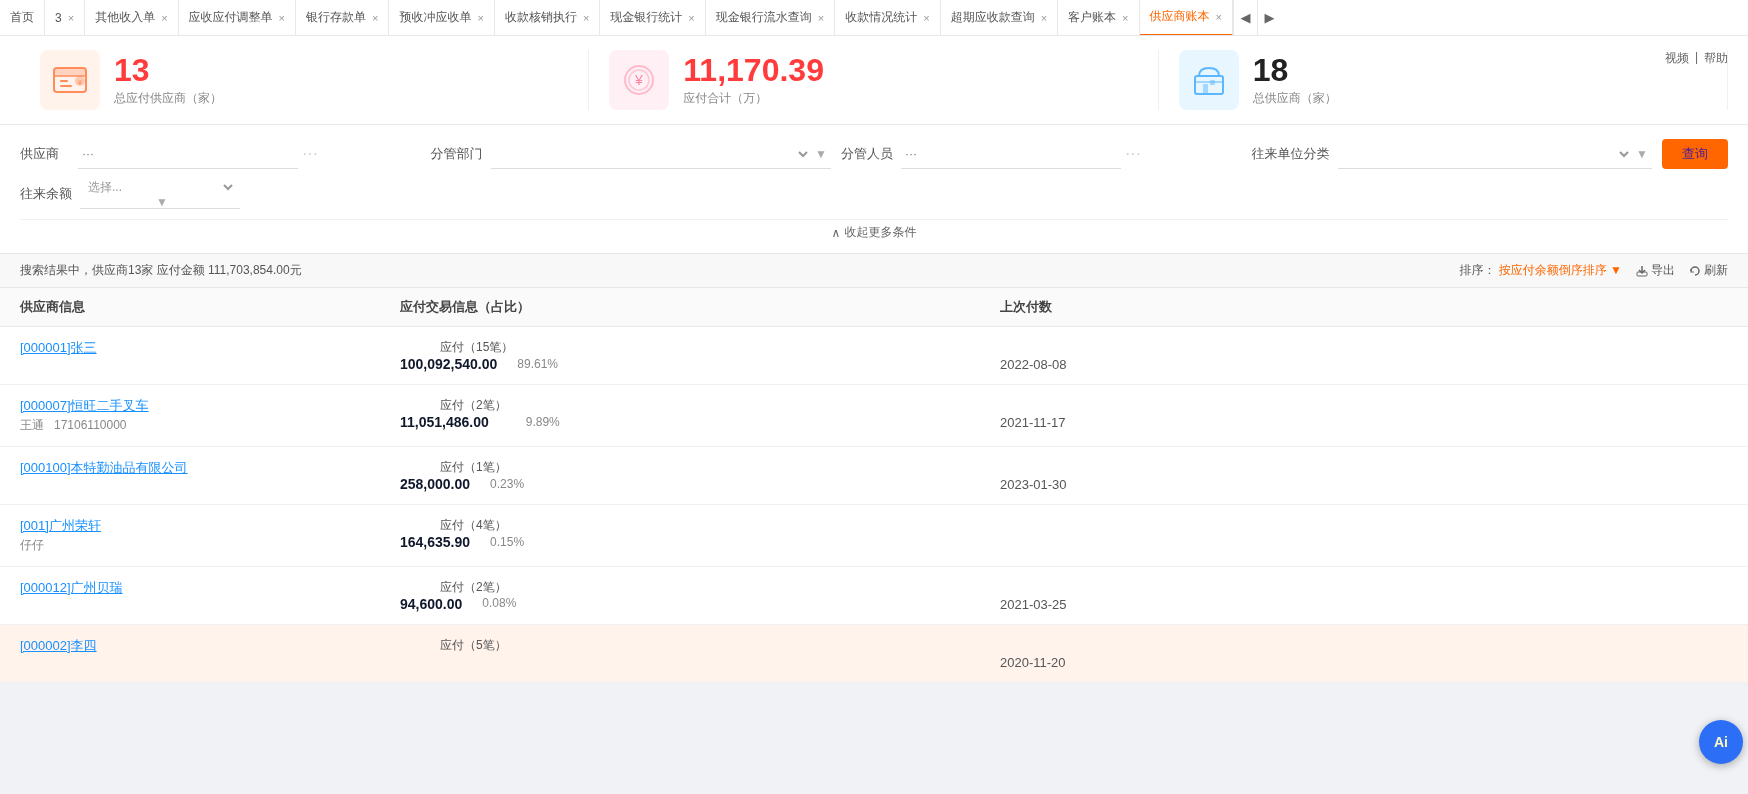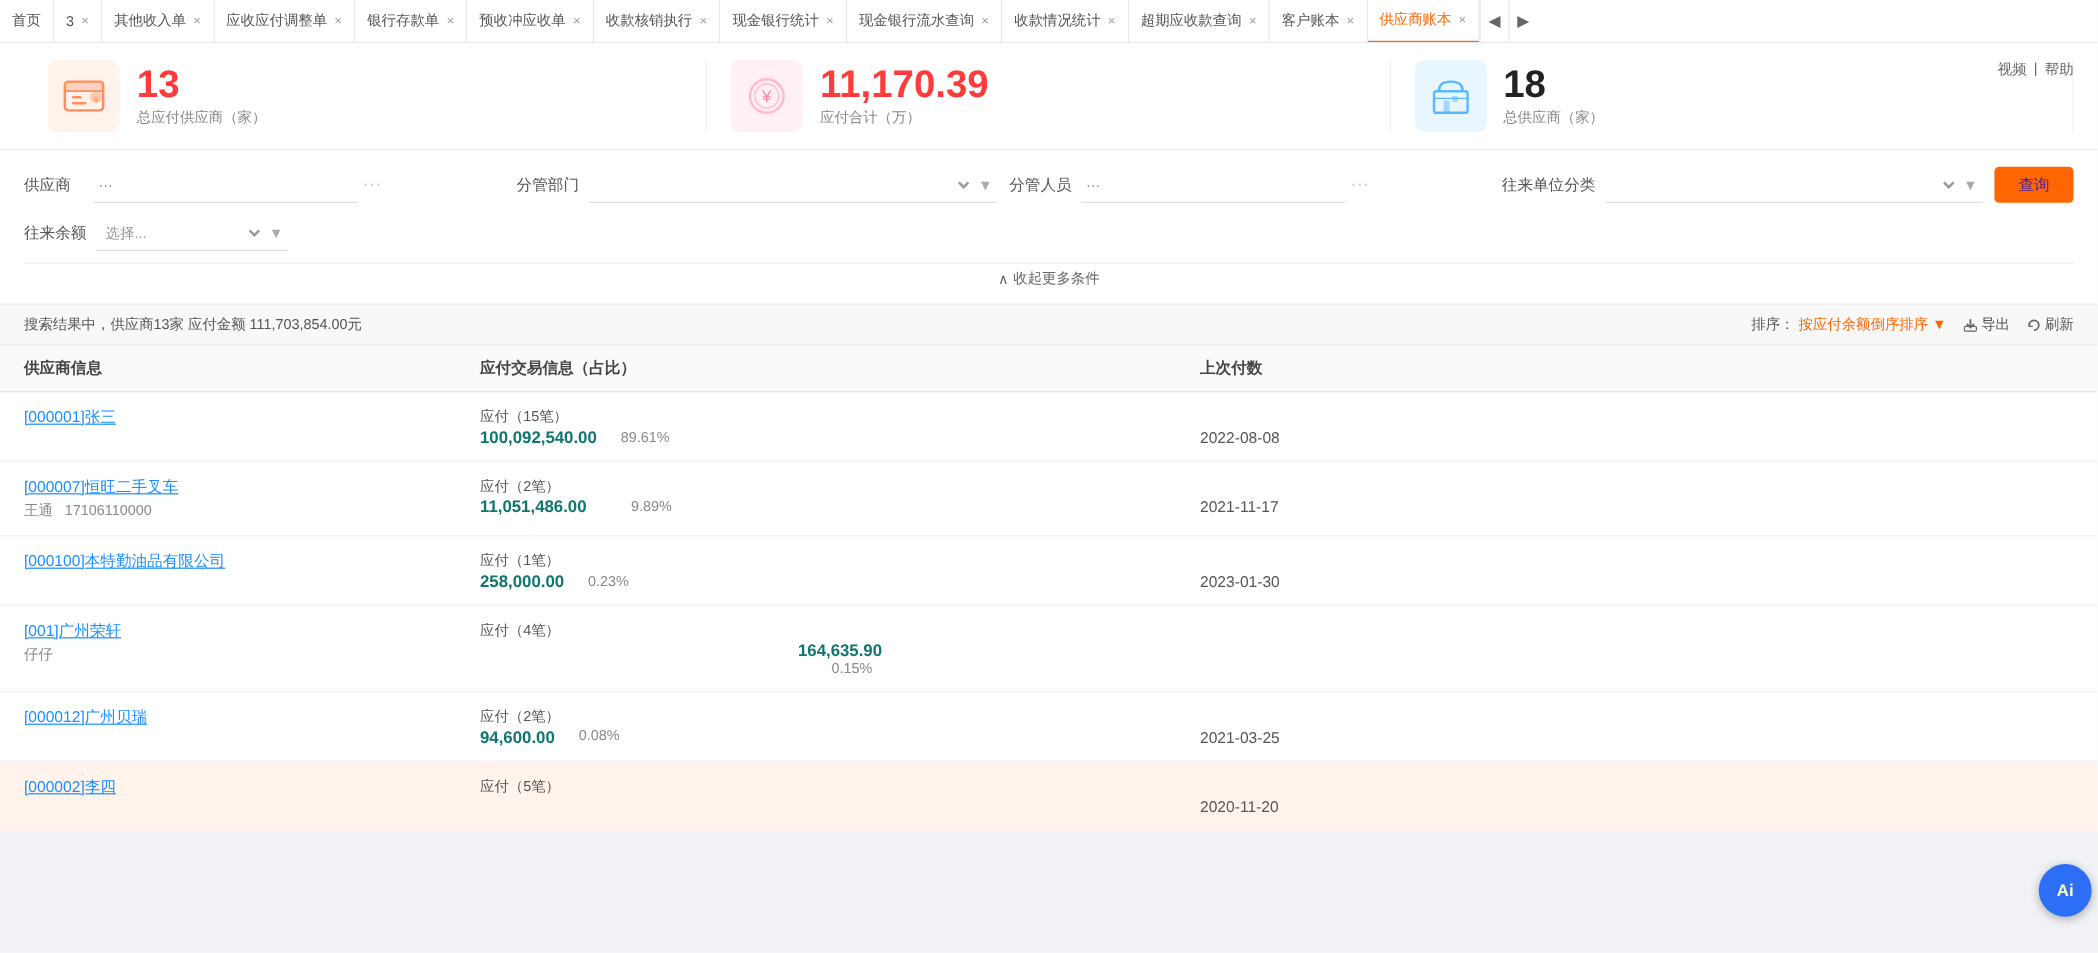--- a/index.html
+++ b/index.html
@@ -221,23 +221,23 @@
       color: #1890ff;
       cursor: pointer;
       font-size: 13px;
       text-decoration: underline;
     }
     .supplier-sub {
       font-size: 12px;
       color: #888;
       margin-top: 2px;
     }
-    .trans-label { font-size: 12px; color: #555; }
+    .trans-label { font-size: 12px; color: #555; margin-left: 40px; }
     .trans-amount {
-      color: #0f766e;
+      color: #0f172a;
       font-size: 14px;
       font-weight: bold;
       cursor: pointer;
     }
     .trans-percent { font-size: 12px; color: #888; margin-left: 20px; }
 
     .last-pay { flex: 1; font-size: 13px; color: #555; padding-top: 18px; }
 
     
     .filter-dots { color: #ccc; font-size: 16px; margin-left: 4px; }
@@ -386,21 +386,21 @@
           <option value=""></option>
         </select>
         <span class="chevron-down">▼</span>
       </div>
     </div>
     <button class="query-btn">查询</button>
   </div>
   <div class="filter-row">
     <div class="filter-item">
       <span class="filter-label">往来余额</span>
-      <div class="filter-select-wrapper" style="max-width:160px;">
+      <div class="filter-select-wrapper" style="max-width:160px;flex-direction:column;">
         <select>
           <option value="">选择...</option>
         </select>
         <span class="chevron-down">▼</span>
       </div>
     </div>
   </div>
   <div class="collapse-btn">
     <span style="margin-right:4px;">∧</span>
     <span>收起更多条件</span>
@@ -485,21 +485,21 @@
     <div class="last-pay">2023-01-30</div>
   </div>
 
   <div class="table-row">
     <div class="col-supplier">
       <a class="supplier-name">[001]广州荣轩</a>
       <div class="supplier-sub">仔仔</div>
     </div>
     <div class="col-transaction">
       <div class="trans-label">应付（4笔）</div>
-      <div style="display:flex;align-items:center;flex-direction:column;">
+      <div style="display:flex;align-items:center;">
         <a class="trans-amount">164,635.90</a>
         <span class="trans-percent">0.15%</span>
       </div>
     </div>
     <div class="last-pay"></div>
   </div>
 
   <div class="table-row">
     <div class="col-supplier">
       <a class="supplier-name">[000012]广州贝瑞</a>

